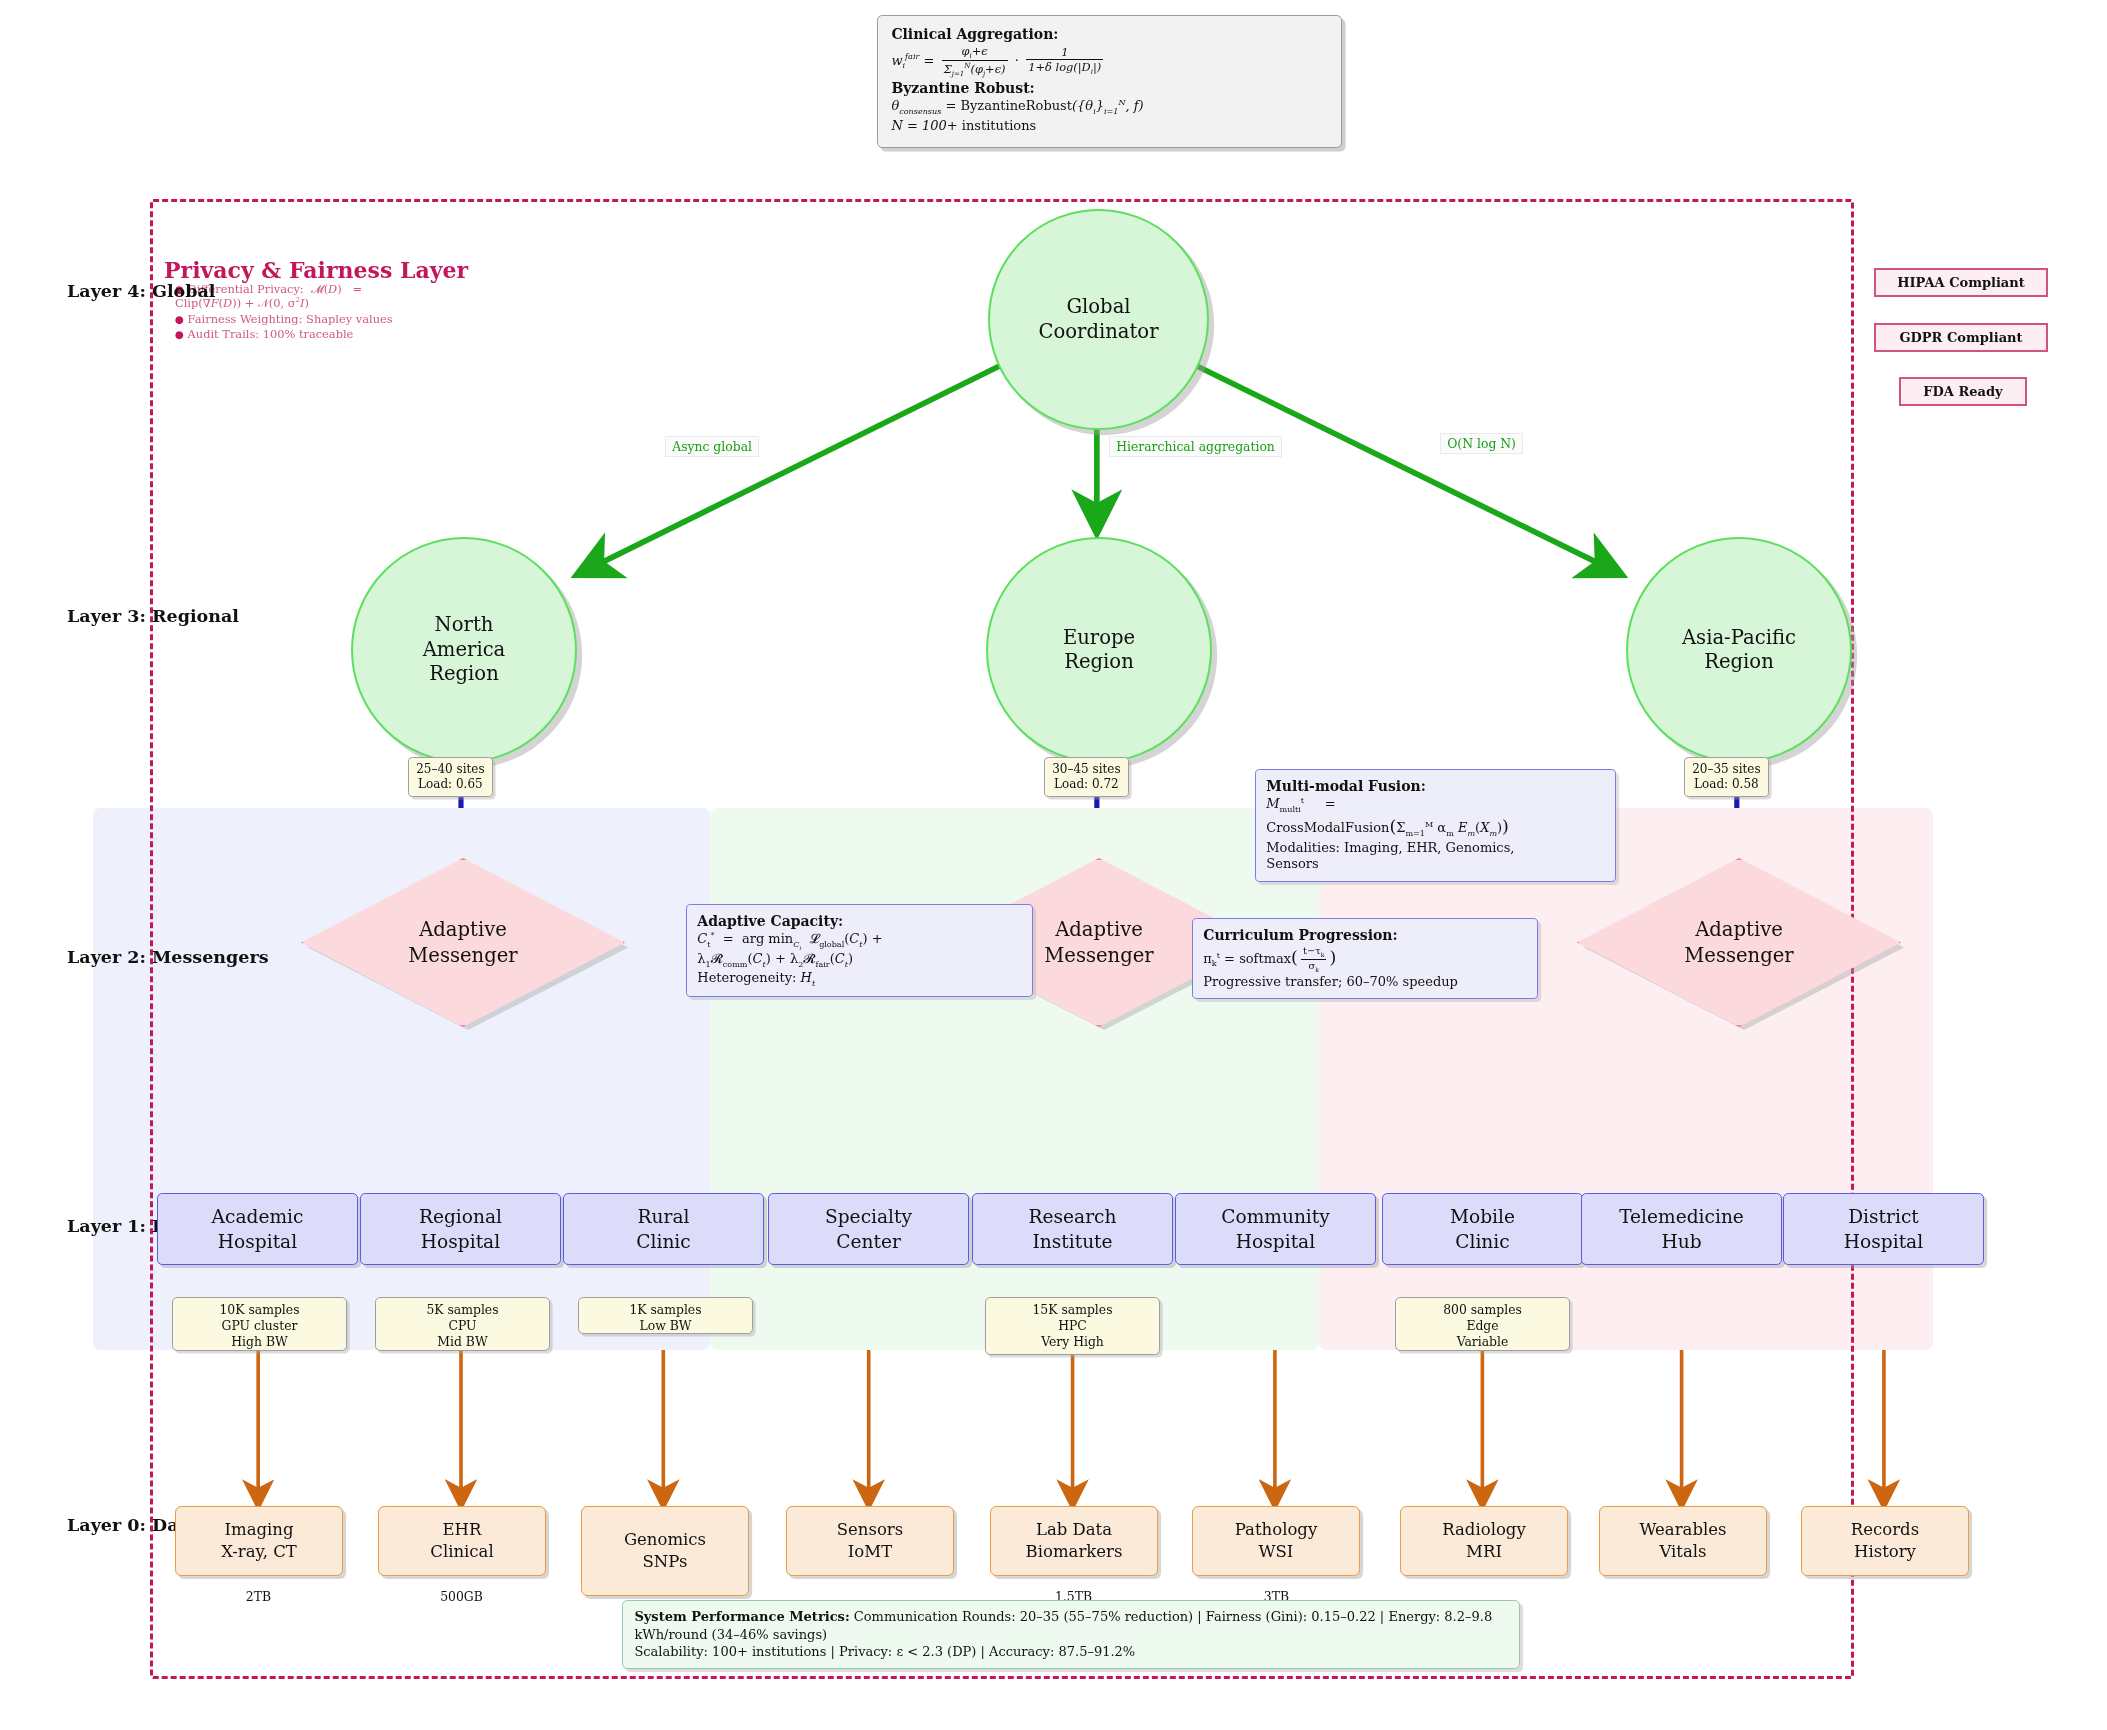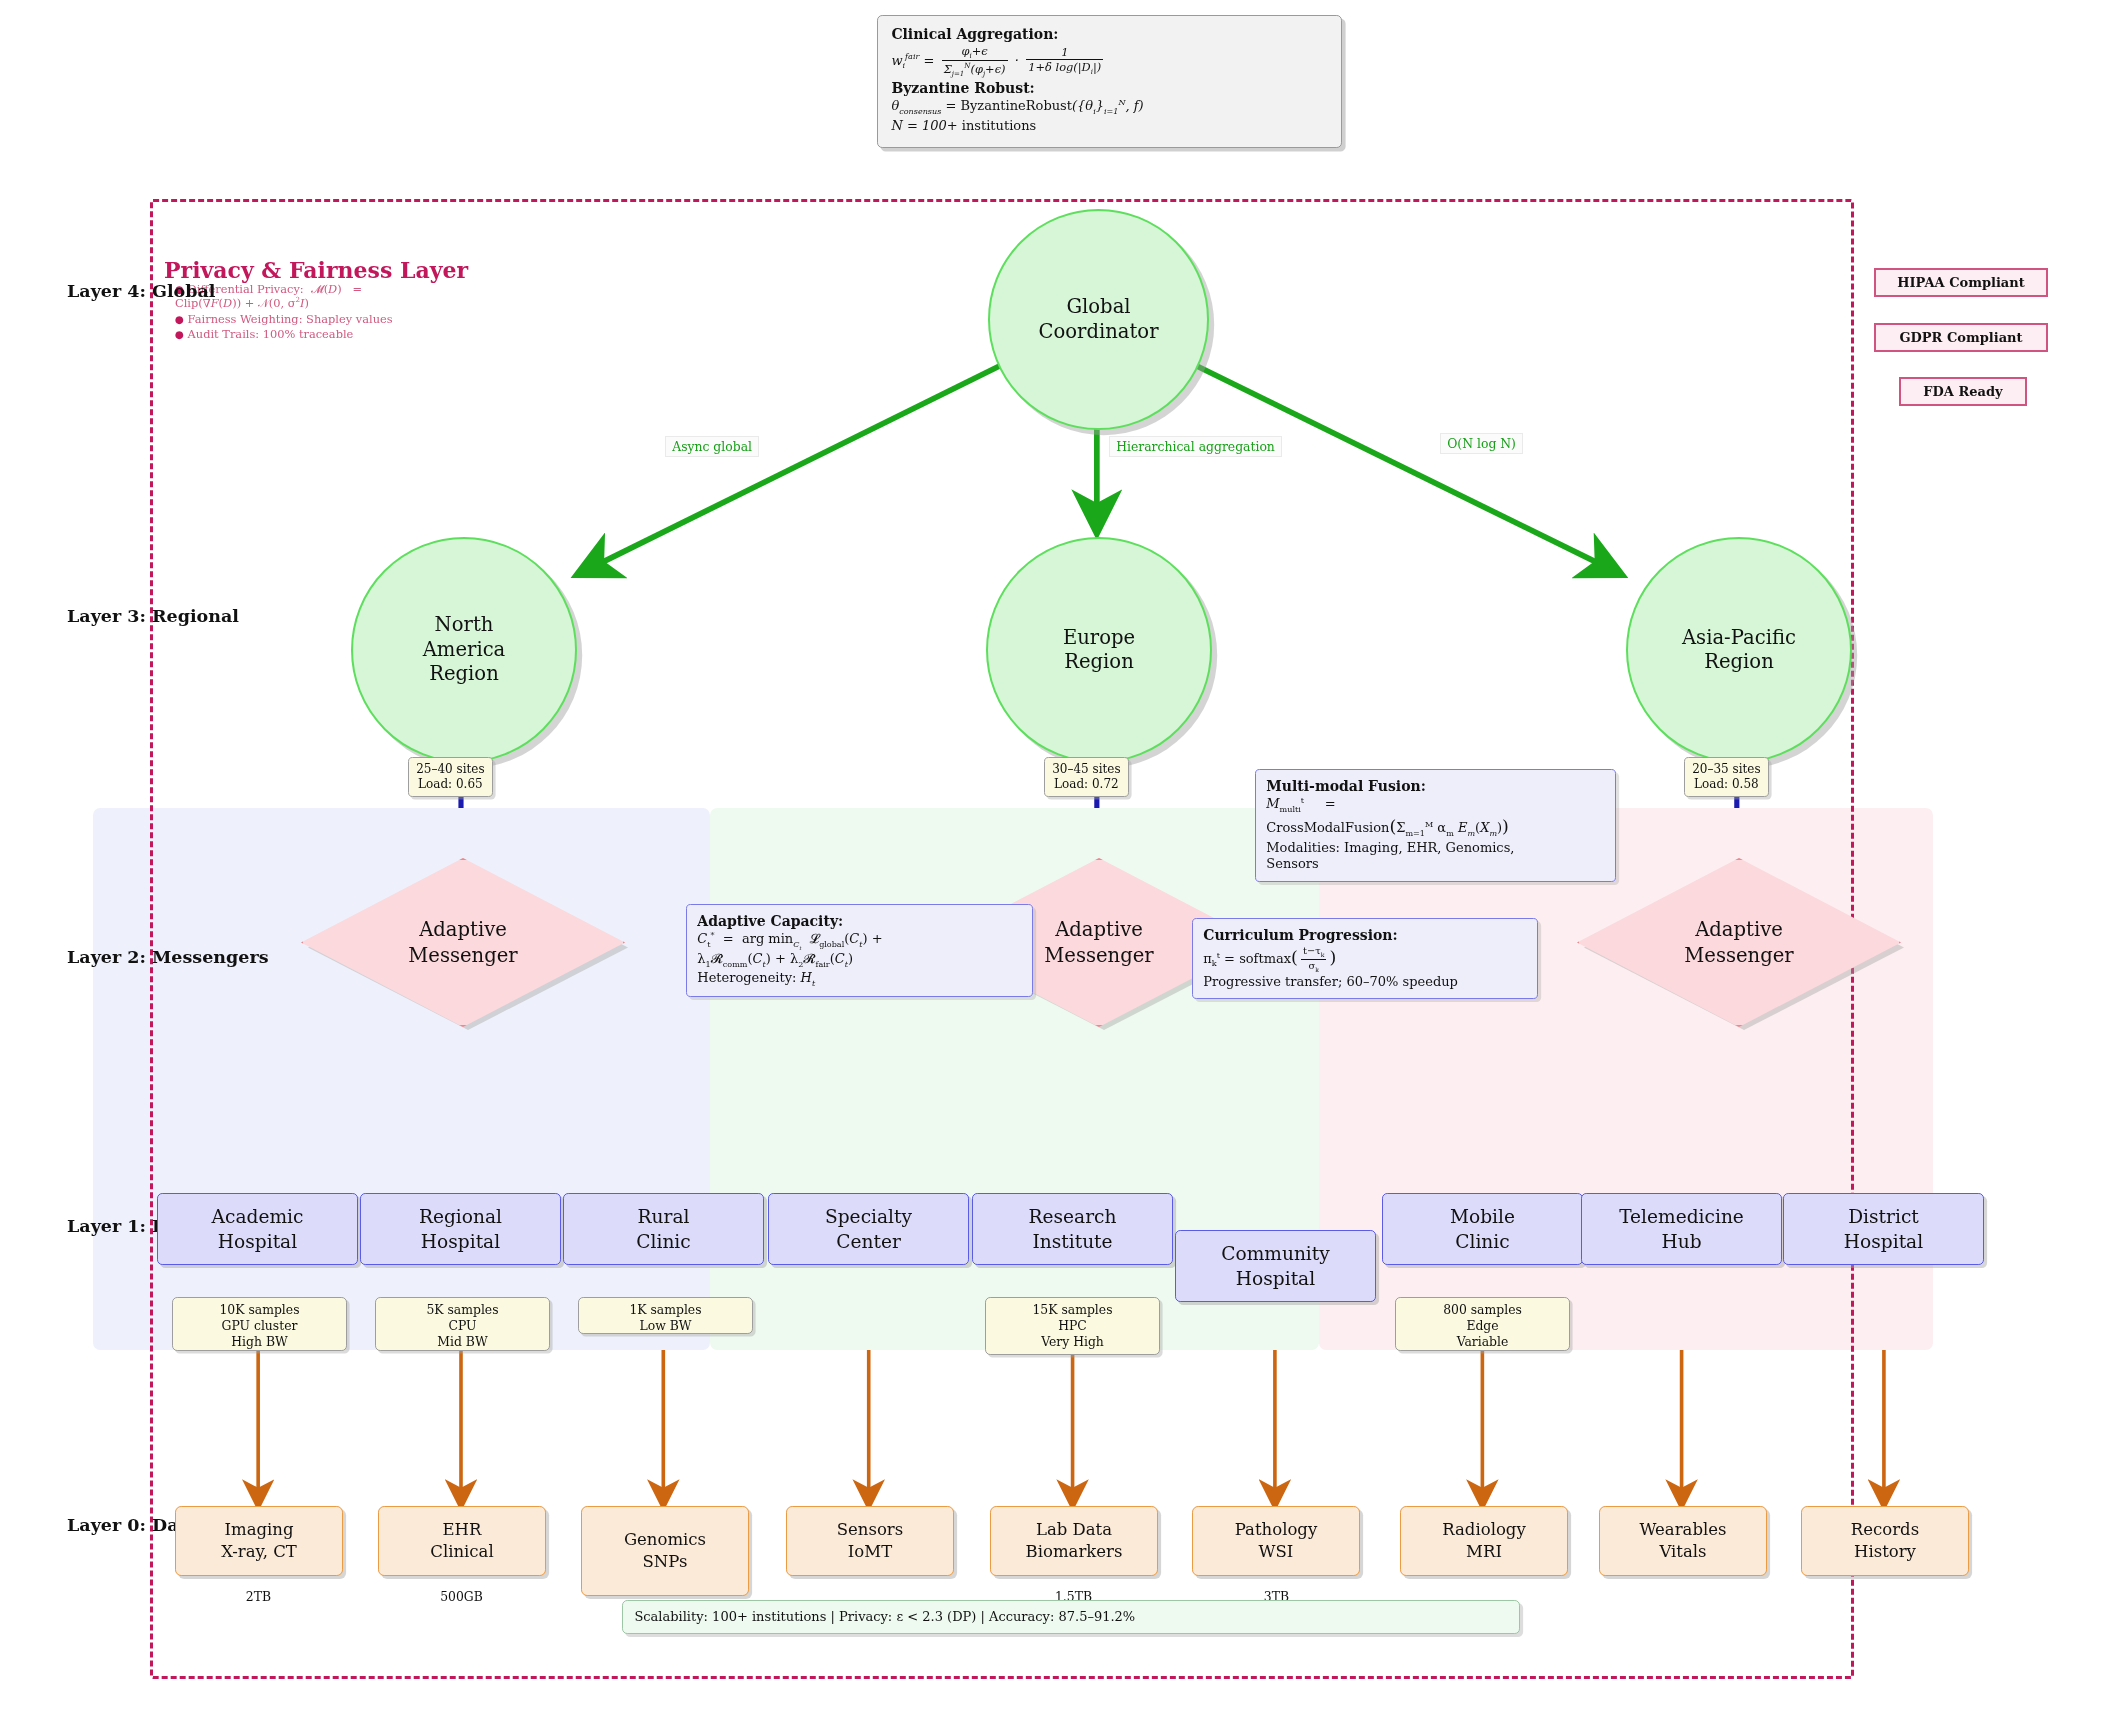--- a/index.html
+++ b/index.html
@@ -360,21 +360,21 @@
         <div>Specialty</div>
         <div>Center</div>
       </div>
     </div>
   <div class="abs inst" style="left:972px;top:1193px;width:201px;height:72px;">
     <div>
         <div>Research</div>
         <div>Institute</div>
       </div>
     </div>
-  <div class="abs inst" style="left:1175px;top:1193px;width:201px;height:72px;margin-top:37px;">
+  <div class="abs inst" style="left:1175px;top:1193px;width:201px;height:72px;">
     <div>
         <div>Community</div>
         <div>Hospital</div>
       </div>
     </div>
   <div class="abs inst" style="left:1382px;top:1193px;width:201px;height:72px;">
     <div>
         <div>Mobile</div>
         <div>Clinic</div>
       </div>
@@ -471,17 +471,19 @@
         <div>History</div>
       </div>
     </div>
 
   <div class="abs vol" style="left:217px;top:1589px;width:83px;">2TB</div>
   <div class="abs vol" style="left:420px;top:1589px;width:83px;">500GB</div>
   <div class="abs vol" style="left:1032px;top:1589px;width:83px;">1.5TB</div>
   <div class="abs vol" style="left:1235px;top:1589px;width:83px;">3TB</div>
 
   <div class="abs metrics">
+    <span><b>System Performance Metrics:</b>
+    <span>Communication Rounds: 20–35 (55–75% reduction) | Fairness (Gini): 0.15–0.22 | Energy: 8.2–9.8 kWh/round (34–46% savings)</span></span>
     <div>Scalability: 100+ institutions | Privacy: ε &lt; 2.3 (DP) | Accuracy: 87.5–91.2%</div>
   </div>
 
 </div>
 
 
 </body></html>

